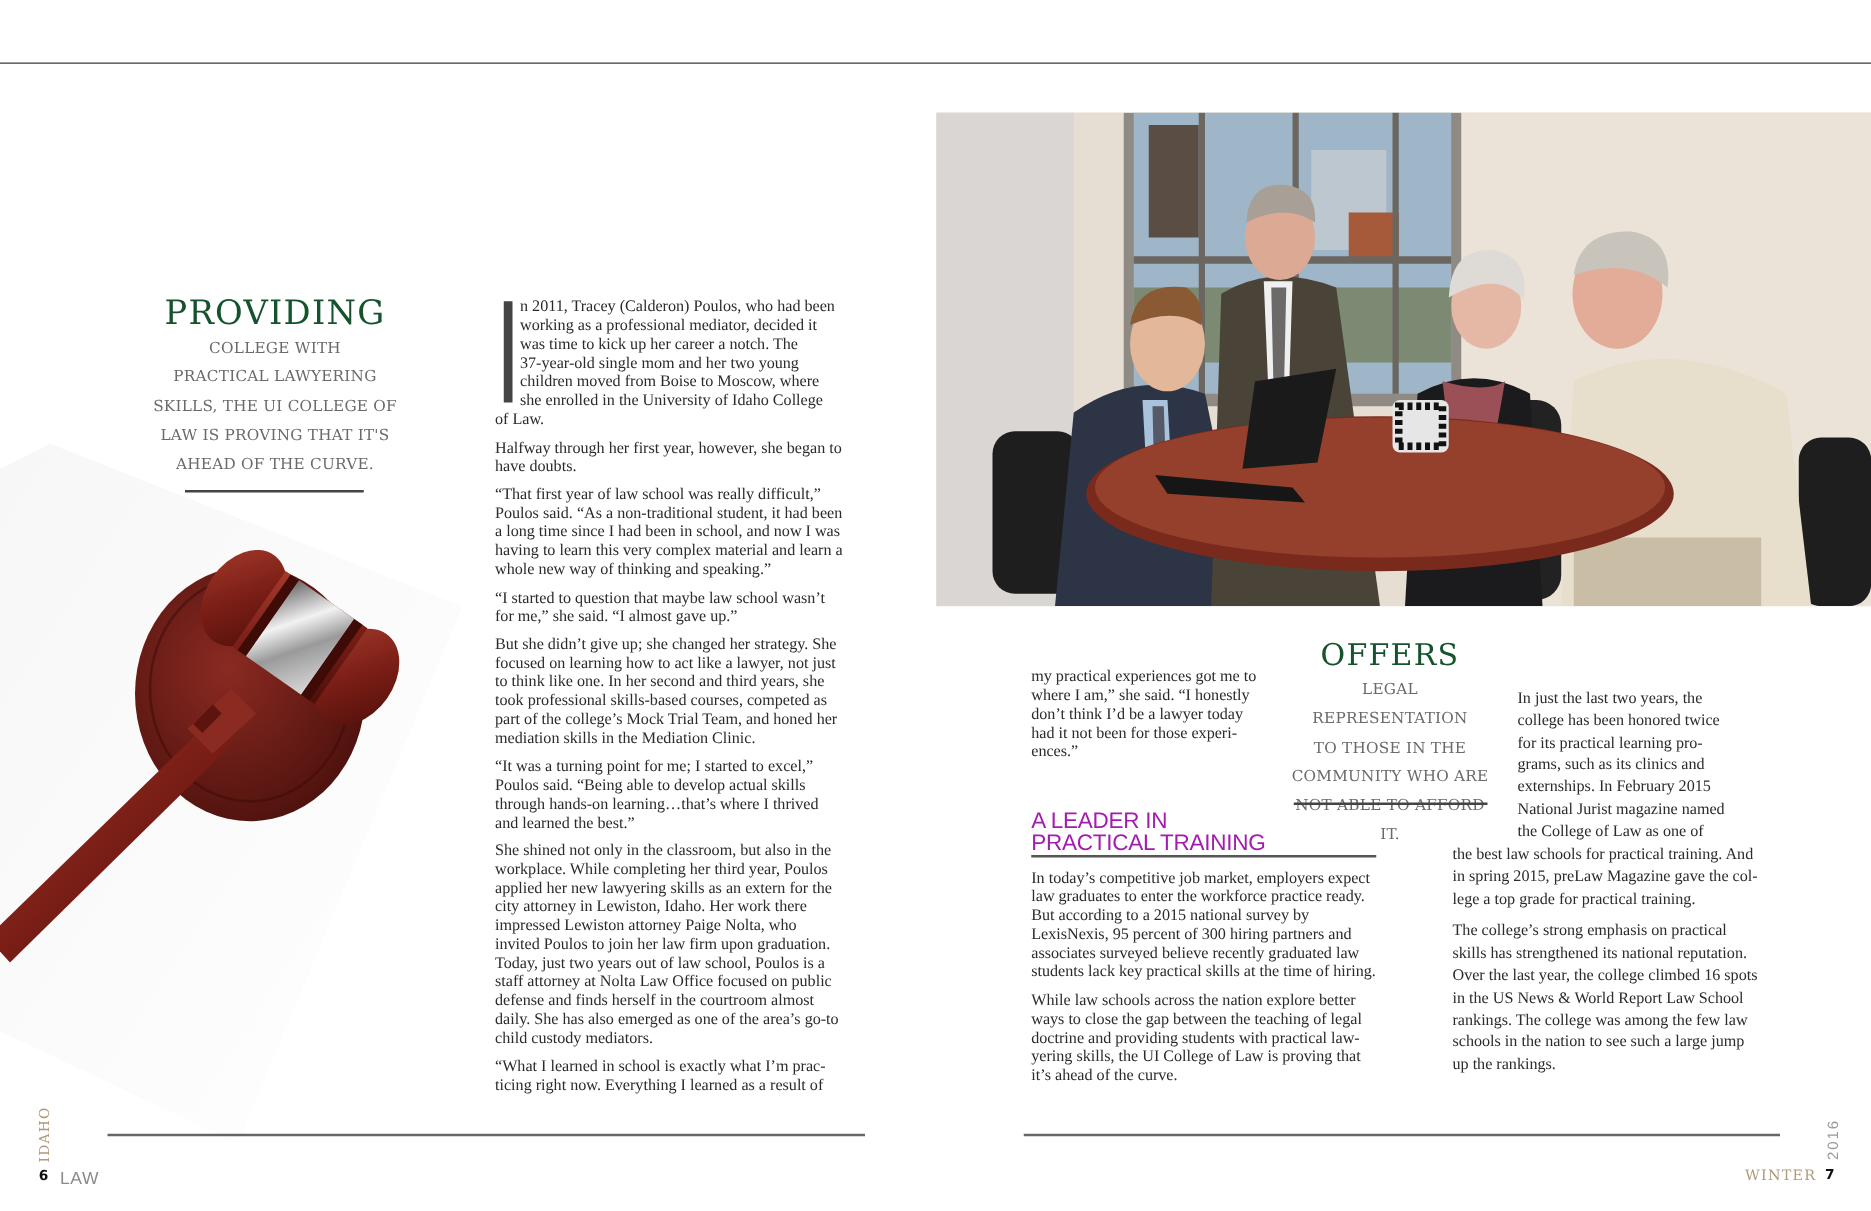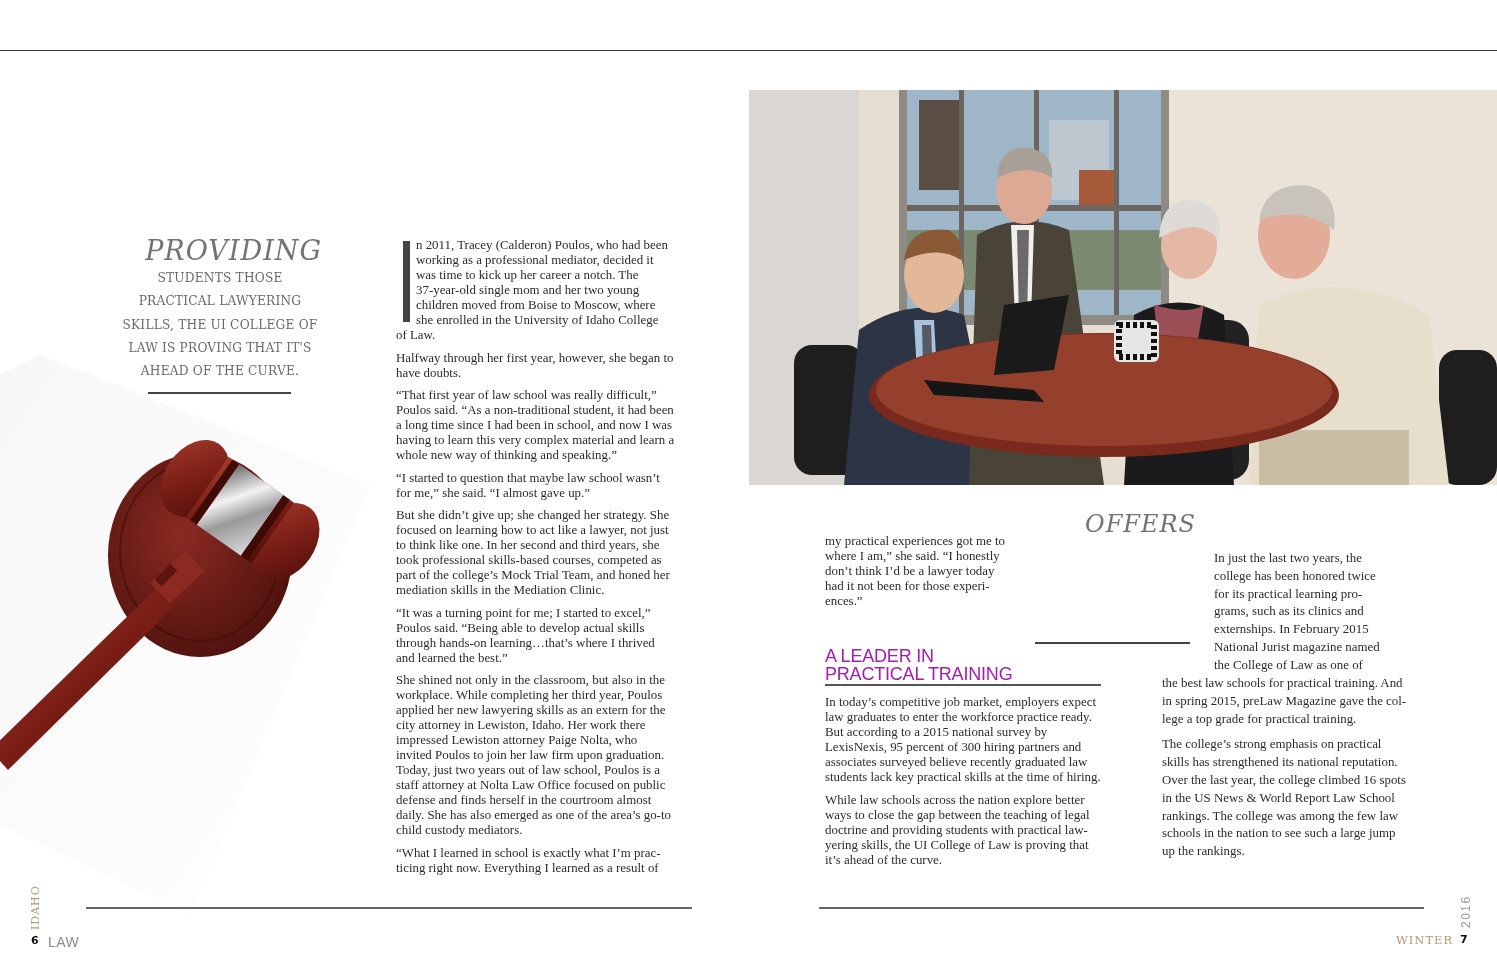--- a/index.html
+++ b/index.html
@@ -1,21 +1,21 @@
 <!DOCTYPE html>
 <html><head>
 <meta charset="utf-8">
 <style>
   html, body { margin:0; padding:0; }
   body { width:1497px; height:969px; background:#ffffff; position:relative; overflow:hidden; font-family:"Liberation Serif", serif; color:#2a2a2a; }
   .abs { position:absolute; }
   .top-rule { left:0; top:50px; width:1497px; height:1px; background:#3a3a3a; }
 
   
-  .pq-title { font-family:"DejaVu Serif", serif; color:#737373; text-align:right; letter-spacing:1px;font-style:italic; }
+  .pq-title { font-family:"DejaVu Serif", serif; color:#14532d; text-align:center; letter-spacing:1px; }
   .pq-body { font-family:"DejaVu Serif", serif; color:#6a6a6a; text-align:center; font-size:12.2px; line-height:23.3px; letter-spacing:0.2px; }
   .pq-rule { height:1.5px; background:#444; }
 
   
   .col { font-size:12.9px; line-height:15px; color:#2b2b2b; }
   .col p { margin:0 0 7.5px 0; }
   .dropcap-wrap { position:relative; padding-left:20px; }
   .dropcap-bar { position:absolute; left:7px; top:3px; width:7px; height:81px; background:#444; }
   .dropcap-tail { margin-left:-20px; }
 
@@ -37,21 +37,21 @@
   .folio-winter { font-family:"DejaVu Serif", serif; font-size:11.5px; color:#b09a7a; letter-spacing:1px; }
 </style>
 </head>
 <body>
 
 <div class="abs top-rule"></div>
 
 <div class="abs" style="left:118px; top:235px; width:204px;">
   <div class="pq-title" style="font-size:27px; line-height:32px;">PROVIDING</div>
   <div class="pq-body">
-    <div>STUDENTS THOSE</div>
+    <div>COLLEGE WITH</div>
     <div>PRACTICAL LAWYERING</div>
     <div>SKILLS, THE UI COLLEGE OF</div>
     <div>LAW IS PROVING THAT IT'S</div>
     <div>AHEAD OF THE CURVE.</div>
   </div>
 </div>
 <div class="abs pq-rule" style="left:148px; top:392px; width:143px;"></div>
 
 <div class="abs gavel">
   <svg width="380" height="560" viewBox="0 0 380 560">
@@ -185,20 +185,26 @@
 </div>
 <div class="abs section-rule" style="left:825px; top:684px; width:276px;"></div>
 
 <div class="abs col" style="left:825px; top:695px; width:280px;">
   <p>In today’s competitive job market, employers expect law graduates to enter the workforce practice ready. But according to a 2015 national survey by LexisNexis, 95 percent of 300 hiring partners and associates surveyed believe recently graduated law students lack key practical skills at the time of hiring.</p>
   <p>While law schools across the nation explore better ways to close the gap between the teaching of legal doctrine and providing students with practical law-yering skills, the UI College of Law is proving that it’s ahead of the curve.</p>
 </div>
 
 <div class="abs" style="left:1028px; top:508px; width:168px;">
   <div class="pq-title" style="font-size:24px; line-height:32px;">OFFERS</div>
+  <div class="pq-body">
+    <div>LEGAL REPRESENTATION</div>
+    <div>TO THOSE IN THE</div>
+    <div>COMMUNITY WHO ARE</div>
+    <div>NOT ABLE TO AFFORD IT.</div>
+  </div>
 </div>
 <div class="abs pq-rule" style="left:1035px; top:642px; width:155px;"></div>
 
 <div class="abs col" style="left:1214px; top:550px; width:180px; line-height:17.8px;">
   <div>In just the last two years, the</div>
   <div>college has been honored twice</div>
   <div>for its practical learning pro-</div>
   <div>grams, such as its clinics and</div>
   <div>externships. In February 2015</div>
   <div>National Jurist magazine named</div>

